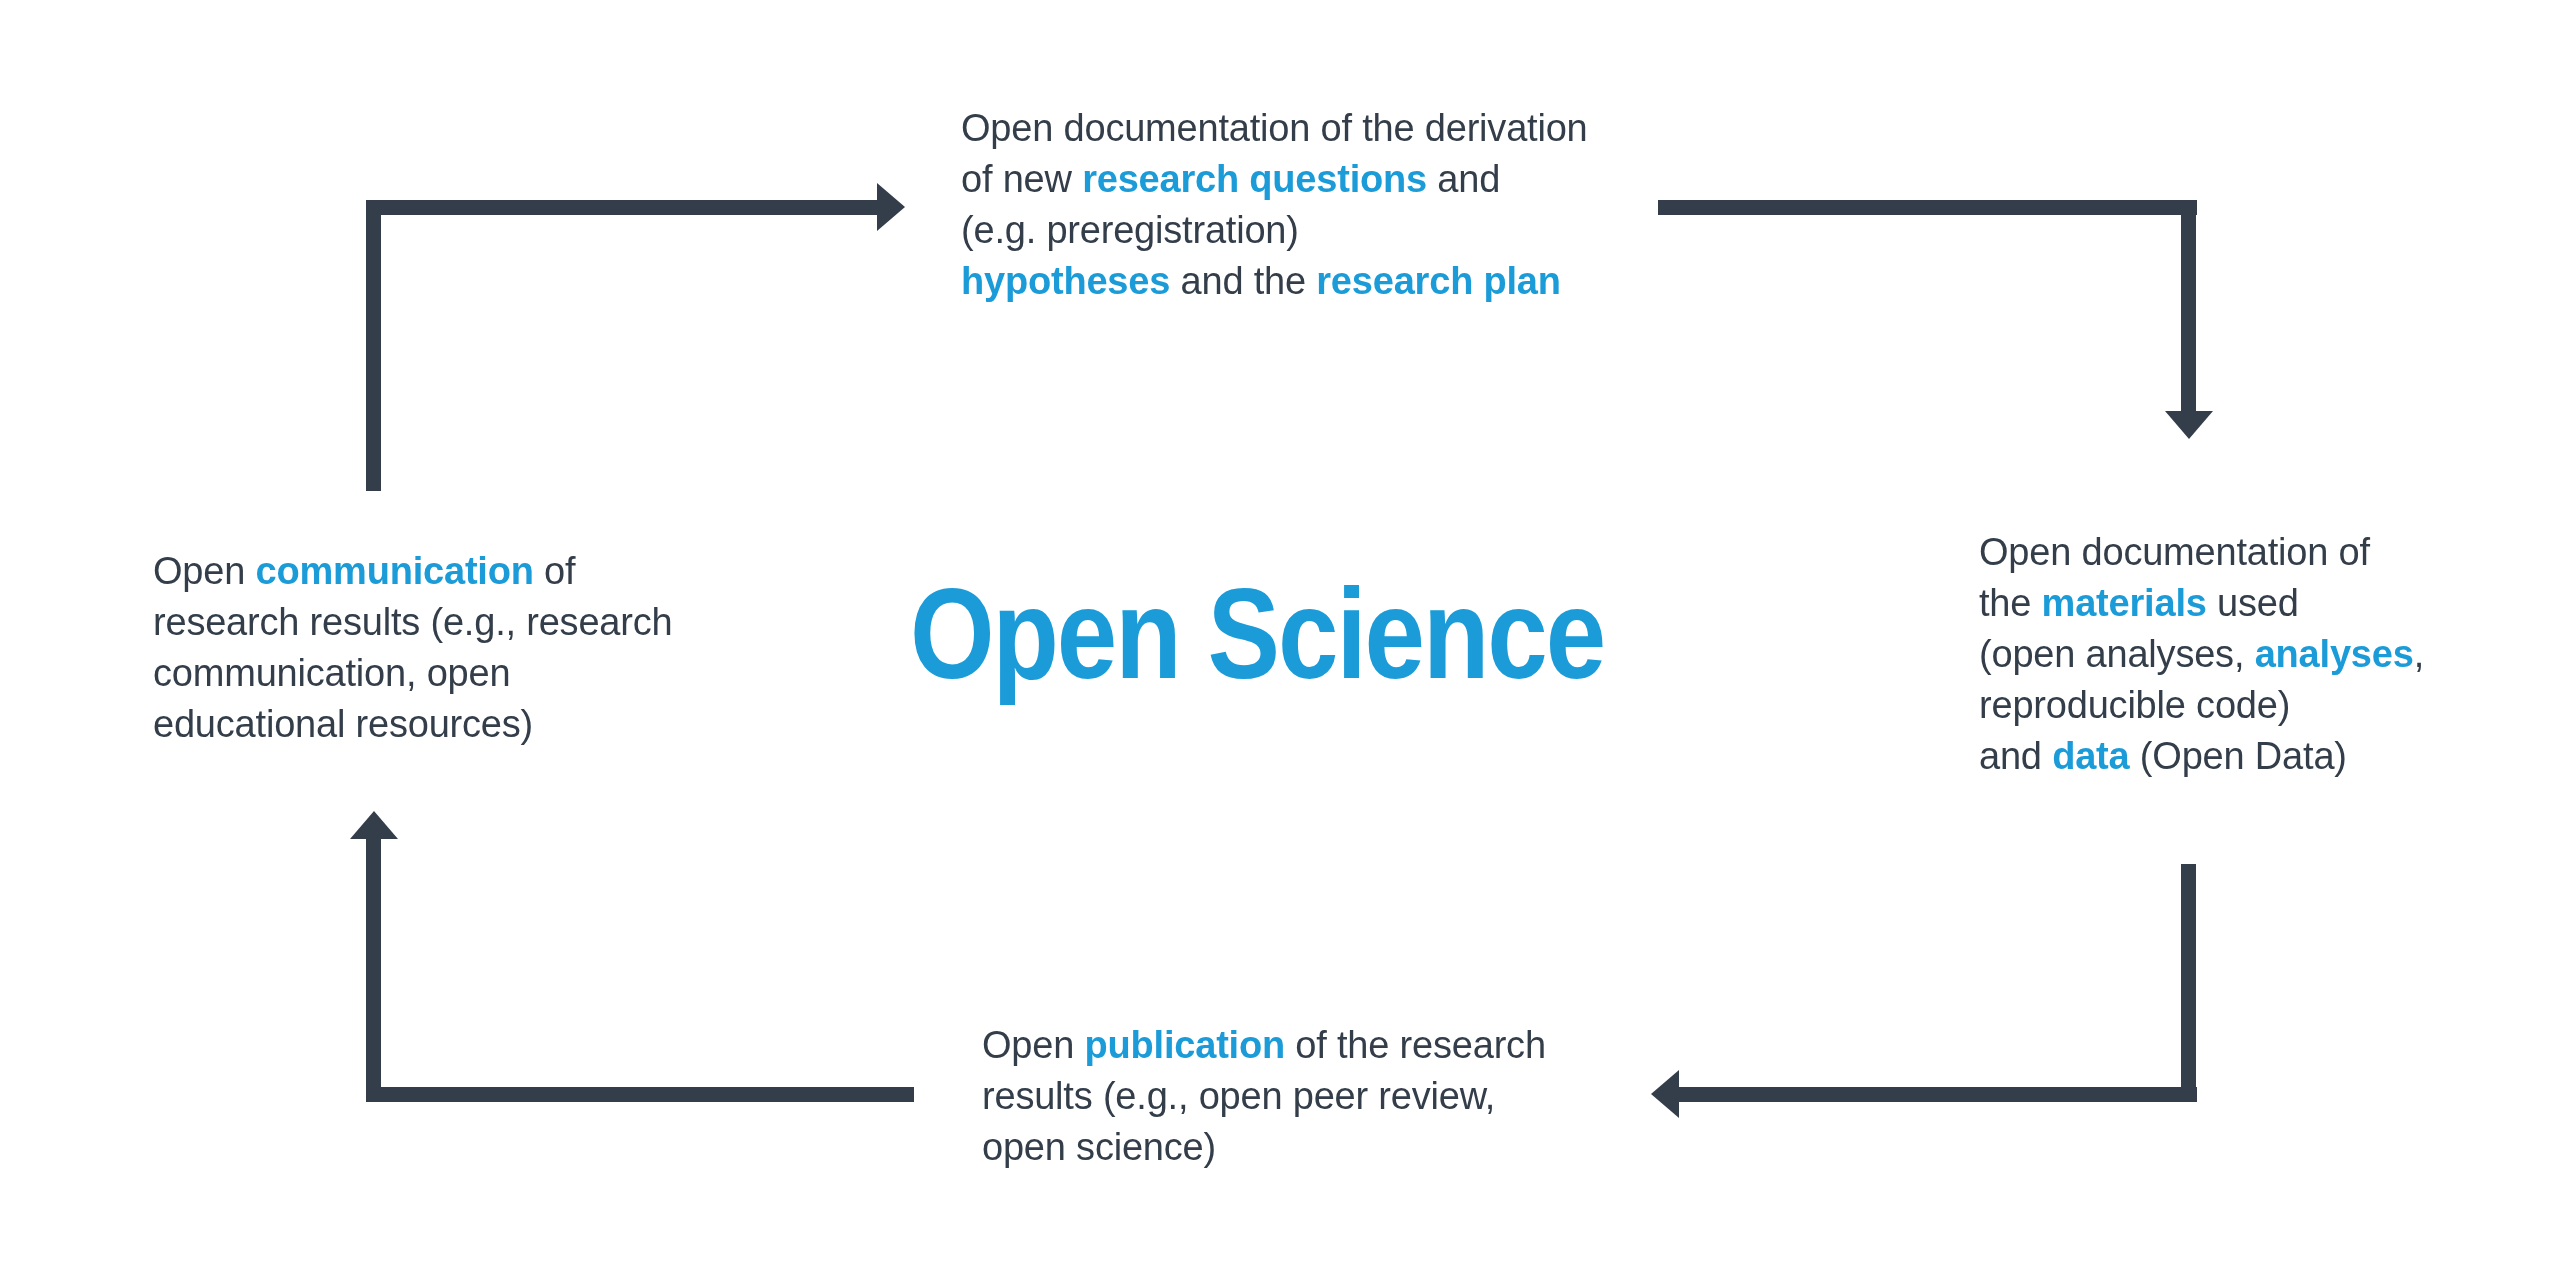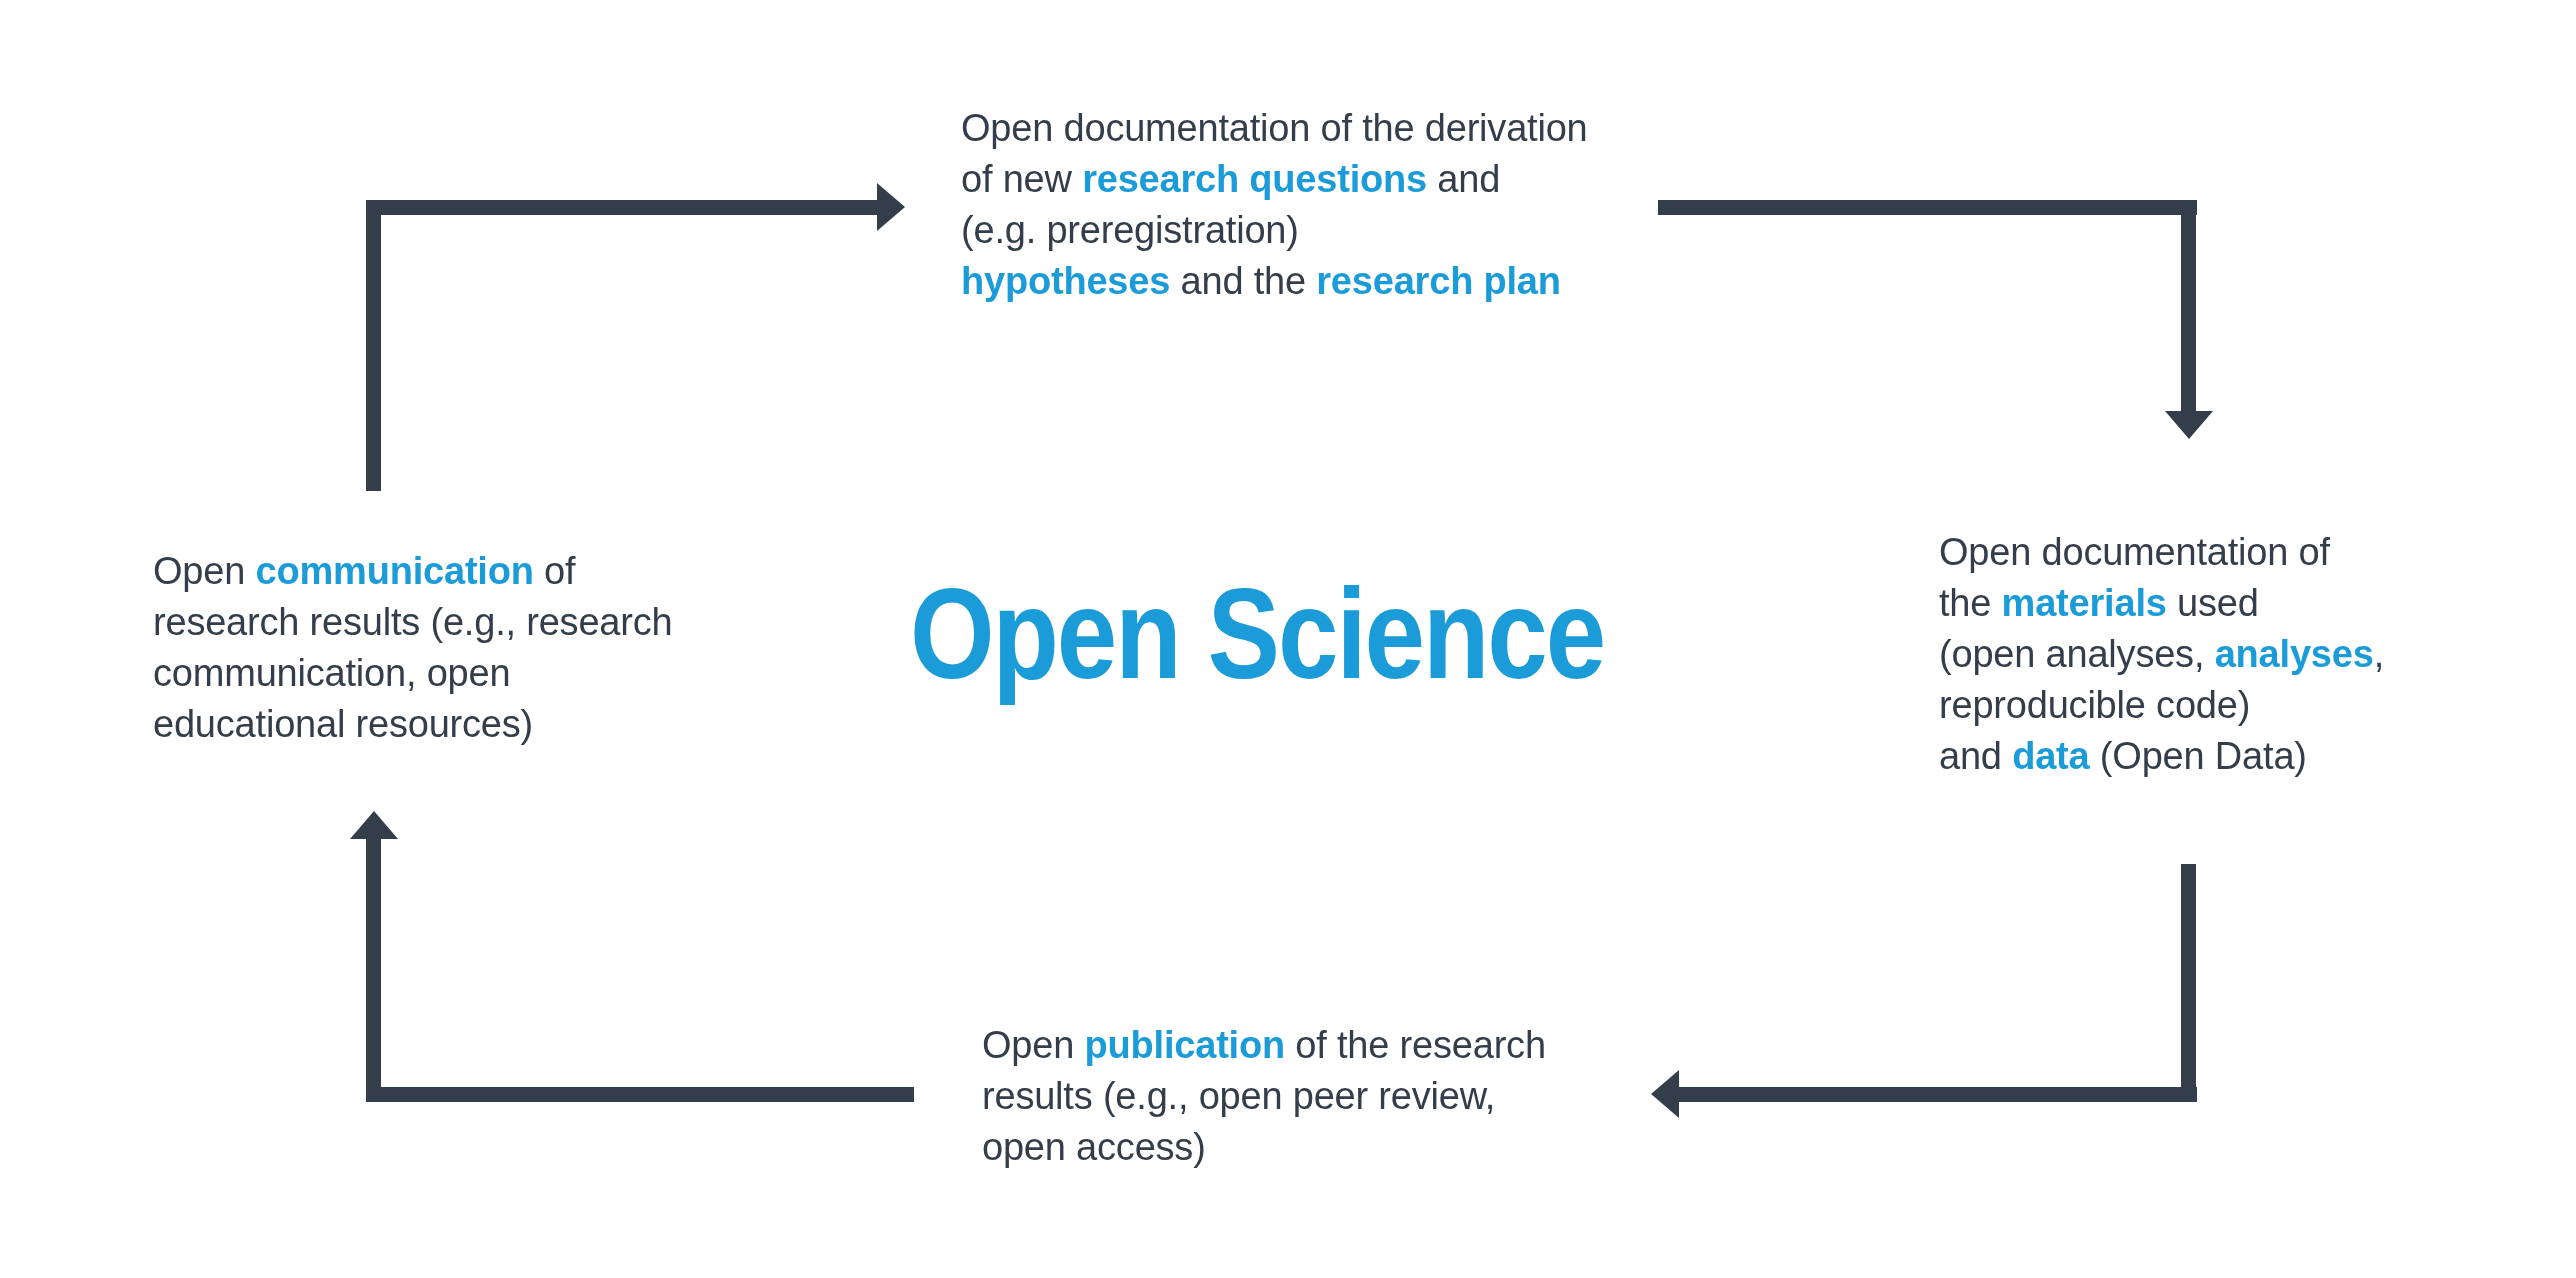--- a/index.html
+++ b/index.html
@@ -44,21 +44,21 @@
     border-right:28px solid var(--dark); }
 
   
   .a4-h { left:374px; top:1087px; width:540px; height:15px; }
   .a4-v { left:366px; top:839px; width:15px; height:263px; }
   .a4-head { left:350px; top:811px;
     border-left:24px solid transparent; border-right:24px solid transparent;
     border-bottom:28px solid var(--dark); }
 
   .node-top    { left:961px; top:103px; }
-  .node-right  { left:1939px; top:527px; }
+  .node-right  { left:1979px; top:527px; }
   .node-bottom { left:982px; top:1020px; }
   .node-left   { left:153px;  top:546px; }
 </style>
 </head>
 <body>
 
 <div class="canvas" style="--dark: #333e4a; --accent: #1b9cd8; --bg: #ffffff;">
 
   <div class="title">Open Science</div>
 
@@ -71,21 +71,21 @@
   <div class="node node-right">
       <div><span>Open documentation of</span></div>
       <div><span>the </span><span class="em">materials</span><span> used</span></div>
       <div><span>(open analyses, </span><span class="em">analyses</span><span>,</span></div>
       <div><span>reproducible code)</span></div>
       <div><span>and </span><span class="em">data</span><span> (Open Data)</span></div>
     </div>
   <div class="node node-bottom">
       <div><span>Open </span><span class="em">publication</span><span> of the research</span></div>
       <div><span>results (e.g., open peer review,</span></div>
-      <div><span>open access)</span></div>
+      <div><span>open science)</span></div>
     </div>
   <div class="node node-left">
       <div><span>Open </span><span class="em">communication</span><span> of</span></div>
       <div><span>research results (e.g., research</span></div>
       <div><span>communication, open</span></div>
       <div><span>educational resources)</span></div>
     </div>
 
   <div>
     <div class="bar a1-v"></div>

